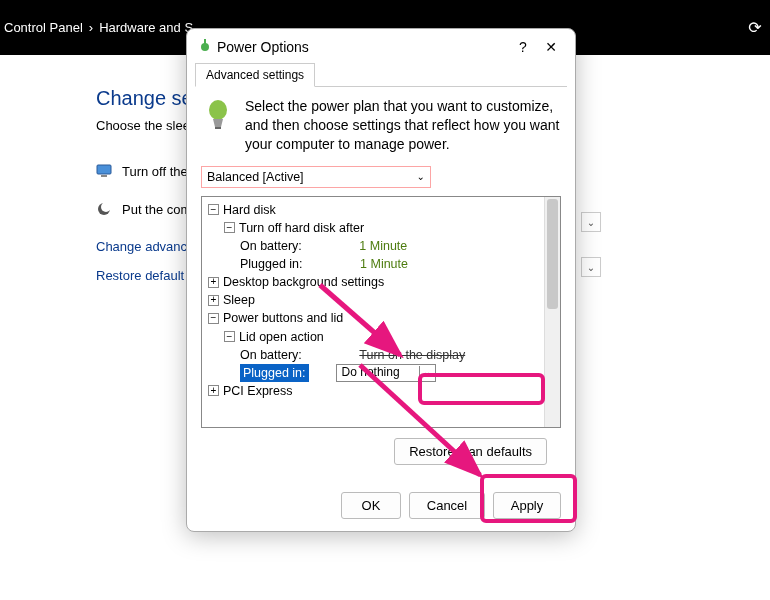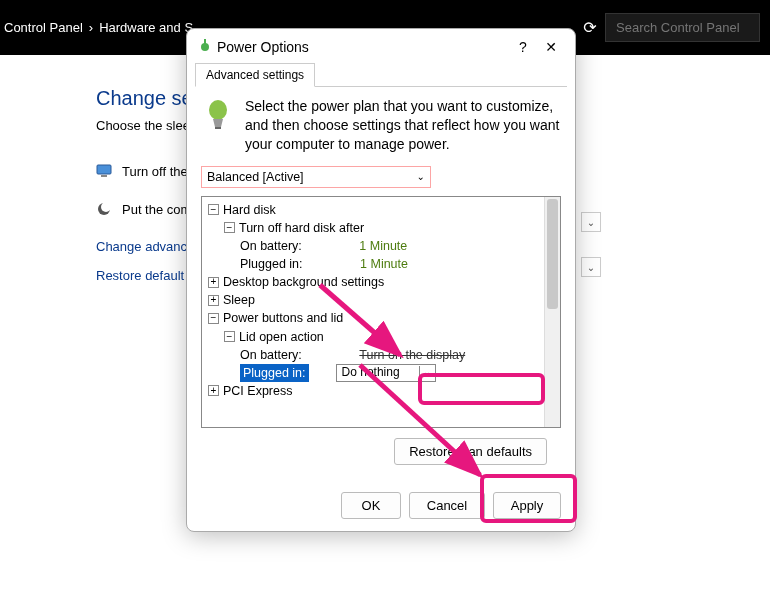--- a/index.html
+++ b/index.html
@@ -53,21 +53,20 @@
 </head>
 <body>
 
 <div class="topbar">
   <div class="crumbs">
     <span>Control Panel</span>
     <span class="chev">›</span>
     <span>Hardware and S</span>
   </div>
   <div class="refresh">⟳</div>
-  <input class="search" placeholder="Search Control Panel" style="">
 </div>
 
 <div class="page">
   <h1>Change sett</h1>
   <p class="sub">Choose the slee</p>
 
   <div class="setting-row">
     <span class="ico">
       <svg viewBox="0 0 16 16" width="16" height="16">
           <rect x="1" y="2" width="14" height="9" rx="1" fill="#4a90d9" stroke="#2a5a99"></rect>

